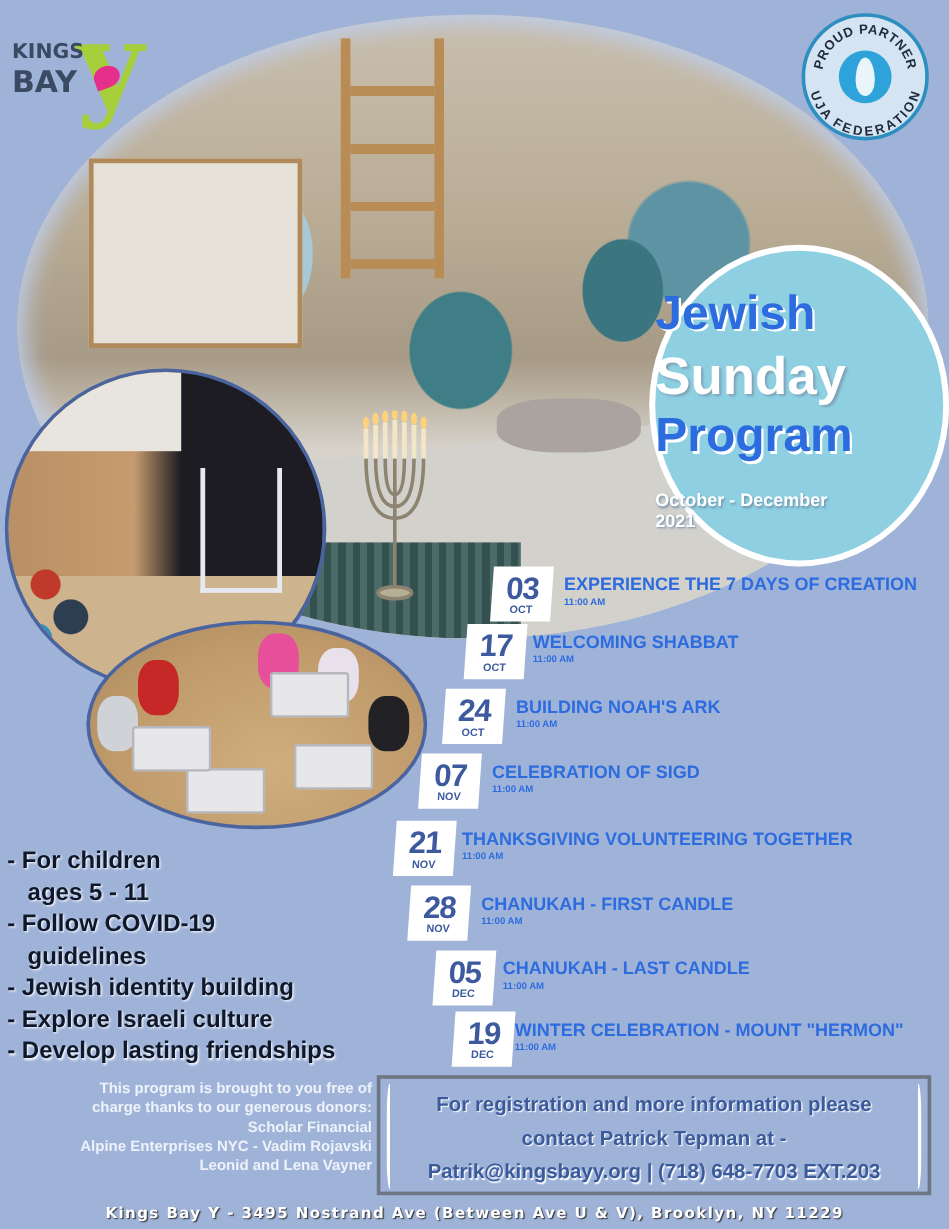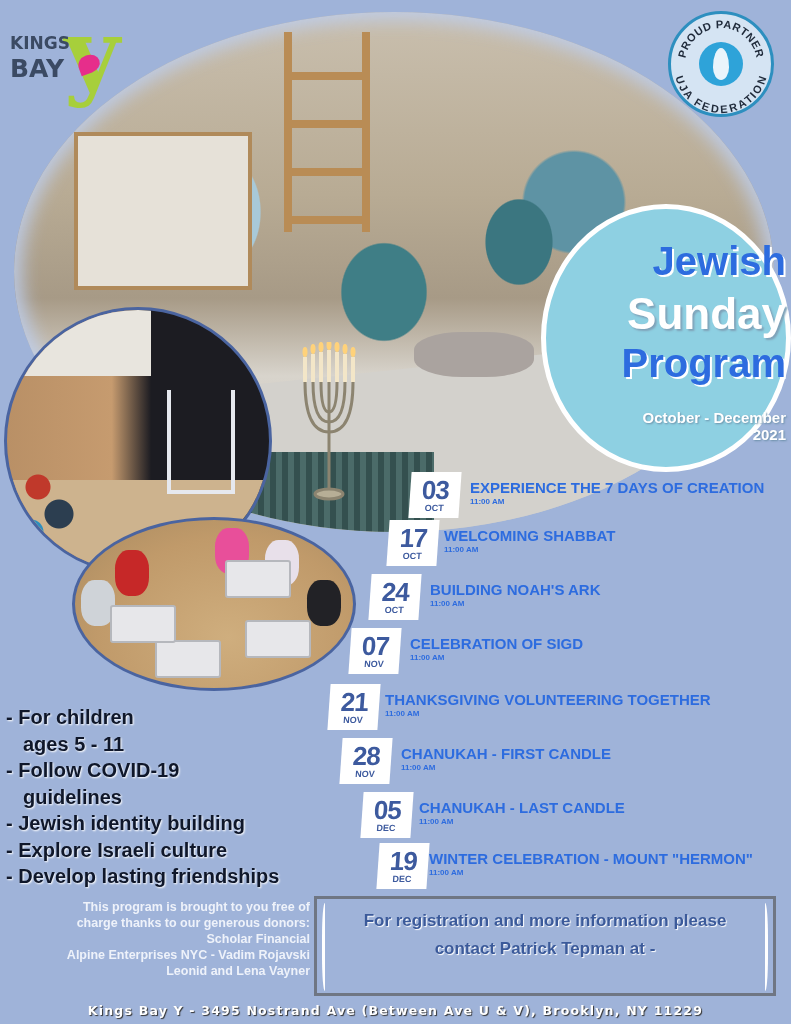--- a/index.html
+++ b/index.html
@@ -43,21 +43,21 @@
   .logo-kbay .bay{position:absolute;left:2px;top:44px;font:bold 25px "DejaVu Sans",sans-serif;color:#3b4a63;line-height:25px;text-align:center;}
   .logo-kbay .y{position:absolute;left:56px;top:-6px;font:bold 96px "DejaVu Serif",serif;color:#a7cf3b;line-height:96px;}
   .logo-kbay .bird{position:absolute;left:70px;top:43px;width:22px;height:18px;background:#e62e8b;border-radius:50% 50% 50% 0;transform:rotate(-20deg);}
 
   .logo-uja{left:668px;top:11px;width:106px;height:106px;border-radius:50%;background:#d5e4f3;border:3px solid #2d8fbf;box-sizing:border-box;}
   .logo-uja .inner{position:absolute;left:28px;top:28px;width:44px;height:44px;border-radius:50%;background:#2ea3d9;}
   .logo-uja .flame{position:absolute;left:14px;top:6px;width:16px;height:32px;background:#e9f4fb;border-radius:50% 50% 50% 50%/60% 60% 40% 40%;}
   .logo-uja .ring-text{position:absolute;left:0;top:0;width:100px;height:100px;}
 
   
-  .title-circle{left:541px;top:204px;width:250px;height:268px;border-radius:50%;background:#8ed0e2;border:5px solid #ffffff;box-sizing:border-box;text-align:right;}
+  .title-circle{left:541px;top:204px;width:250px;height:268px;border-radius:50%;background:#8ed0e2;border:5px solid #ffffff;box-sizing:border-box;text-align:left;}
   .title-circle .t1{position:absolute;left:0;width:100%;top:30px;font:bold 40px "Liberation Sans",sans-serif;color:#2d6cdf;text-shadow:2px 2px 0 #ffffff;}
   .title-circle .t2{position:absolute;left:0;width:100%;top:80px;font:bold 44px "Liberation Sans",sans-serif;color:#ffffff;text-shadow:2px 2px 2px #7fa2b8;}
   .title-circle .t3{position:absolute;left:0;width:100%;top:132px;font:bold 40px "Liberation Sans",sans-serif;color:#2d6cdf;text-shadow:2px 2px 0 #ffffff;}
   .title-circle .t4{position:absolute;left:0;width:100%;top:200px;font:bold 15px "Liberation Sans",sans-serif;color:#ffffff;line-height:17px;text-shadow:1px 1px 2px #6b8fa8;}
 
   
   .event{position:absolute;height:46px;}
   .date-box{position:absolute;left:0;top:0;width:50px;height:46px;background:#ffffff;transform:skewX(-4deg);text-align:center;}
   .date-box .day{display:block;font:bold 26px "Liberation Sans",sans-serif;color:#3d5a9e;line-height:26px;margin-top:5px;letter-spacing:-1px;}
   .date-box .mon{display:block;font:bold 9px "Liberation Sans",sans-serif;color:#3d5a9e;line-height:10px;}
@@ -258,15 +258,16 @@
   <div>Scholar Financial</div>
   <div>Alpine Enterprises NYC - Vadim Rojavski</div>
   <div>Leonid and Lena Vayner</div>
 </div>
 
 <div class="abs contact">
   <div class="edge-l"></div>
   <div class="edge-r"></div>
   <div class="line l1">For registration and more information please</div>
   <div class="line">contact  Patrick Tepman at -</div>
+  <div class="line">Patrik@kingsbayy.org | (718) 648-7703  EXT.203</div>
 </div>
 
 <div class="abs footer">Kings Bay Y - 3495 Nostrand Ave (Between Ave U &amp; V), Brooklyn, NY 11229</div>
 
 </body></html>

